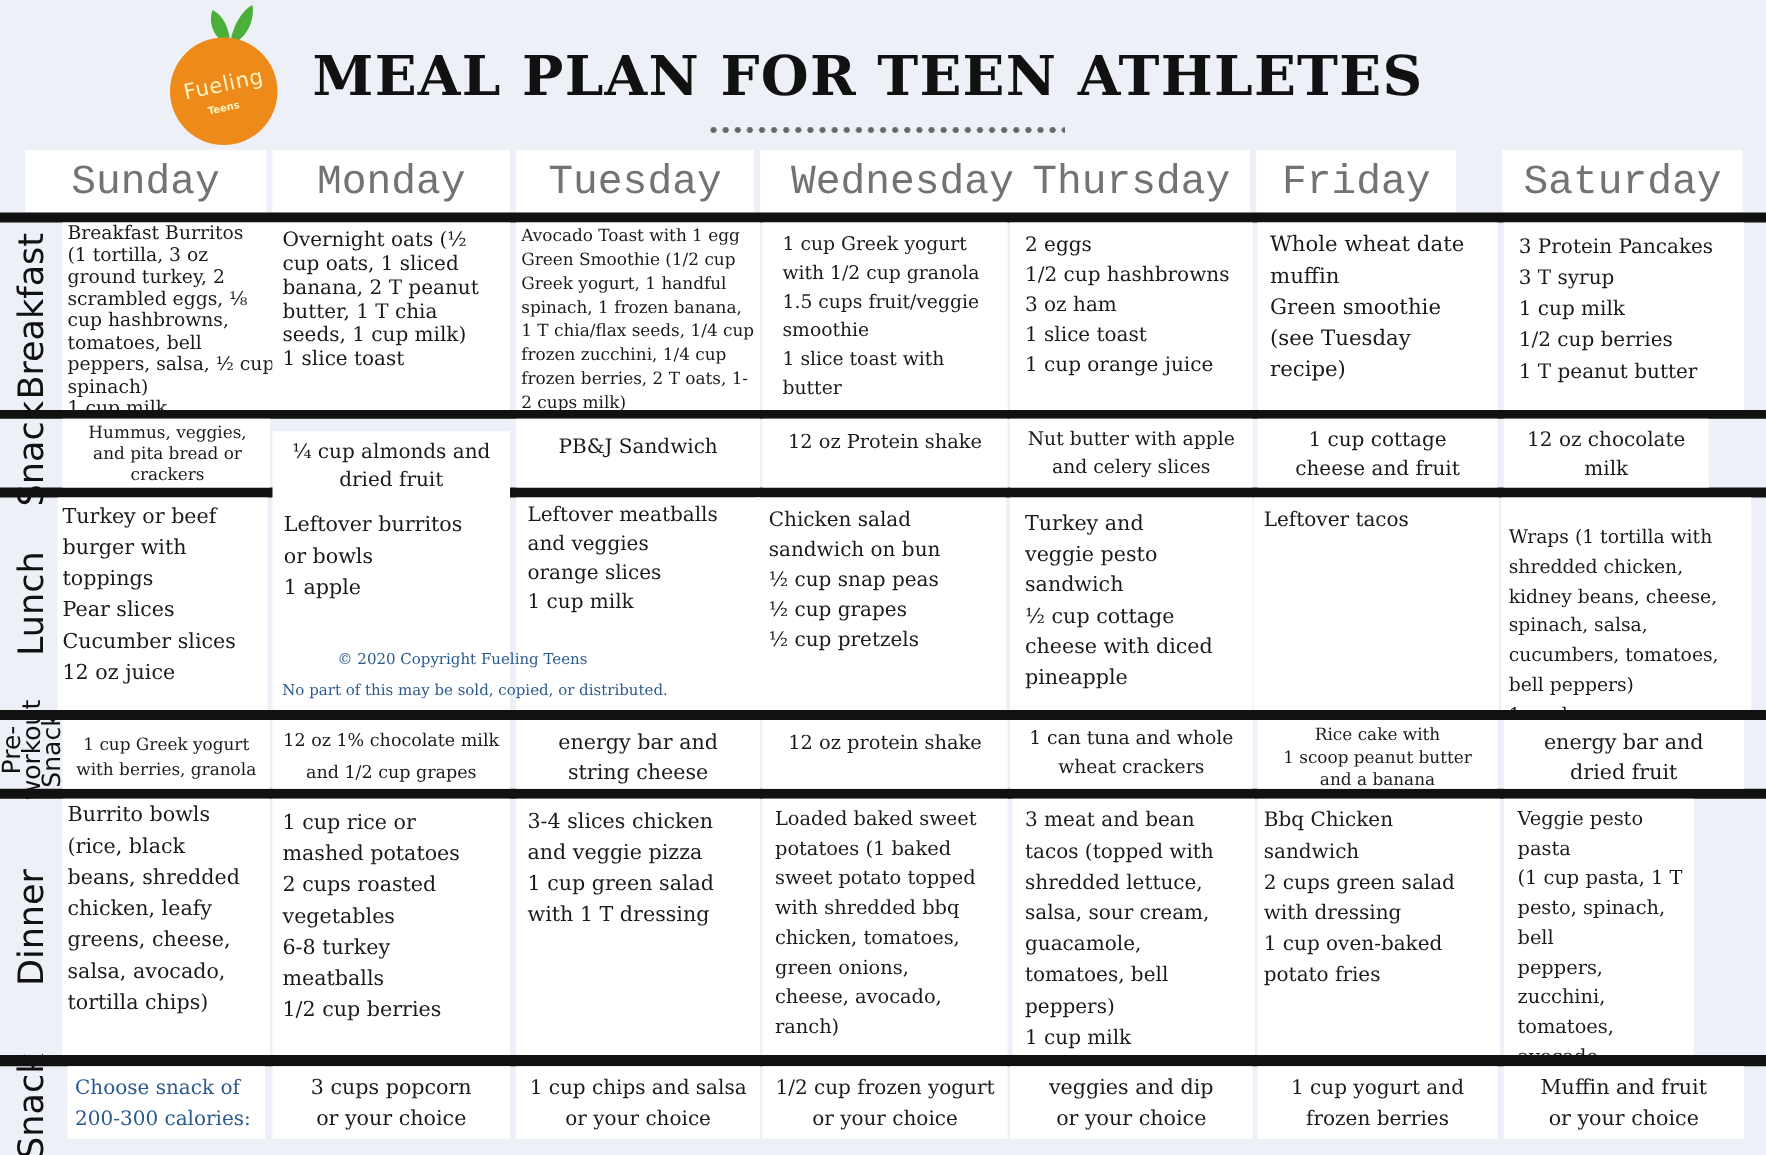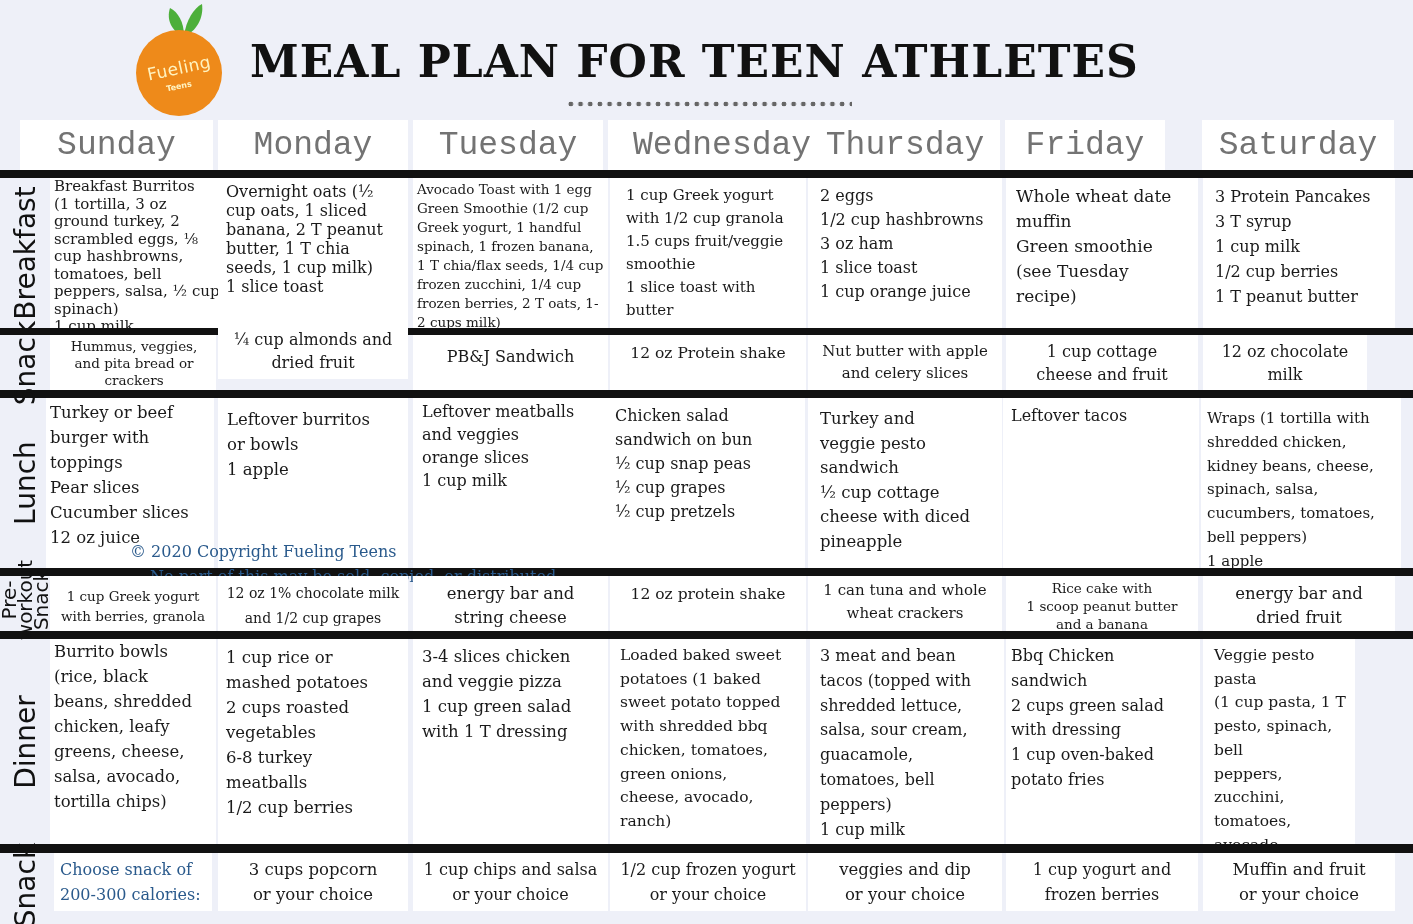--- a/index.html
+++ b/index.html
@@ -59,22 +59,22 @@
   .cell {
     position: absolute; background: #fff; overflow: hidden;
     font-size: 16px; line-height: 24px; box-sizing: border-box; padding: 6px 8px 0 10px;
   }
   .cell.compact { font-size: 14px; line-height: 16.5px; padding-top: 4px; }
   .cell.center { text-align: center; }
   .cell .line { display: block; white-space: pre-wrap; }
   .blue { color: #2a5a8c; }
 
   .copyright {
-    position: absolute; left: 150px; top: 515px; width: 460px; 
-    font-size: 16px; line-height: 25px; color: #2a5a8c; margin-top: 24px;
+    position: absolute; left: 150px; top: 515px; width: 460px; text-align: center;
+    font-size: 12px; line-height: 25px; color: #2a5a8c;
   }
 </style>
 </head>
 <body>
 
 <div class="header">
   <div class="logo">
     <svg class="logo-leaf" viewBox="0 0 40 36">
       <path d="M20 34 C8 30 2 18 6 6 C14 10 20 20 20 34 Z" fill="#4caf3a"></path>
       <path d="M20 34 C22 18 30 6 38 2 C40 16 32 30 20 34 Z" fill="#4caf3a"></path>
@@ -182,21 +182,21 @@
     <span class="line">1 cup milk</span>
     <span class="line">1/2 cup berries</span>
     <span class="line">1 T peanut butter</span>
 </div>
 
 <div class="cell center compact" style="left:50px;top:335px;width:166px;height:55px;padding-top:3px;font-size:13.5px;line-height:17px">
   <span class="line">Hummus, veggies,</span>
     <span class="line">and pita bread or</span>
     <span class="line">crackers</span>
 </div>
-<div class="cell center" style="left:218px;top:324px;width:190px;height:55px;padding:4px 0 0;line-height:23px;font-size:16px">
+<div class="cell center" style="left:218px;top:345px;width:190px;height:55px;padding:4px 0 0;line-height:23px;font-size:16px">
   <span class="line">¼ cup almonds and</span>
     <span class="line">dried fruit</span>
 </div>
 <div class="cell center" style="left:413px;top:335px;width:195px;height:55px;padding:10px 0 0;font-size:16px">
   <span class="line">PB&amp;J Sandwich</span>
 </div>
 <div class="cell center" style="left:610px;top:335px;width:196px;height:55px;padding:6px 0 0;font-size:15.5px">
   <span class="line">12 oz Protein shake</span>
 </div>
 <div class="cell center" style="left:808px;top:335px;width:194px;height:55px;padding:5px 0 0;font-size:15px;line-height:22px">
@@ -242,21 +242,21 @@
   <span class="line">Turkey and</span>
     <span class="line">veggie pesto</span>
     <span class="line">sandwich</span>
     <span class="line">½ cup cottage</span>
     <span class="line">cheese with diced</span>
     <span class="line">pineapple</span>
 </div>
 <div class="cell" style="left:1003px;top:398px;width:196px;height:170px;padding:6px 0 0 8px;font-size:16px">
   <span class="line">Leftover tacos</span>
 </div>
-<div class="cell" style="left:1201px;top:398px;width:200px;height:170px;padding:9px 0 0 6px;line-height:23.8px;font-size:15px">
+<div class="cell" style="left:1201px;top:398px;width:200px;height:170px;padding:20px 0 0 6px;line-height:23.8px;font-size:15px">
   <span class="line">Wraps (1 tortilla with</span>
     <span class="line">shredded chicken,</span>
     <span class="line">kidney beans, cheese,</span>
     <span class="line">spinach, salsa,</span>
     <span class="line">cucumbers, tomatoes,</span>
     <span class="line">bell peppers)</span>
     <span class="line">1 apple</span>
 </div>
 
 <div class="copyright">

